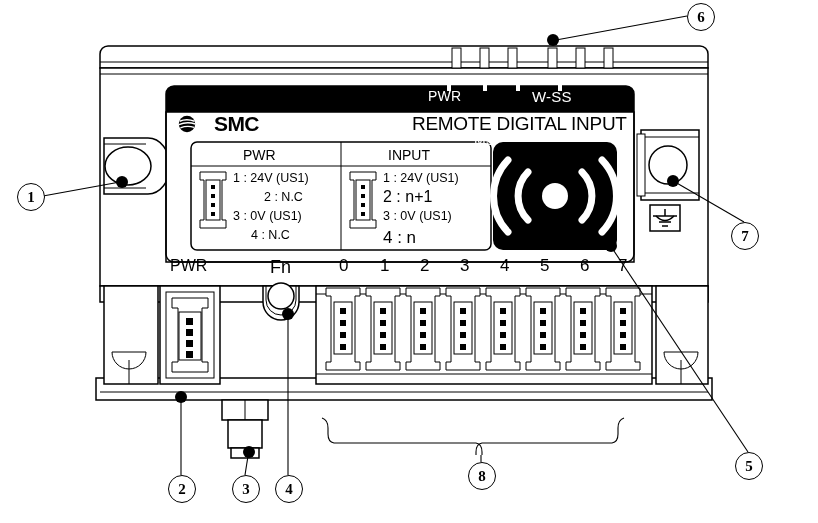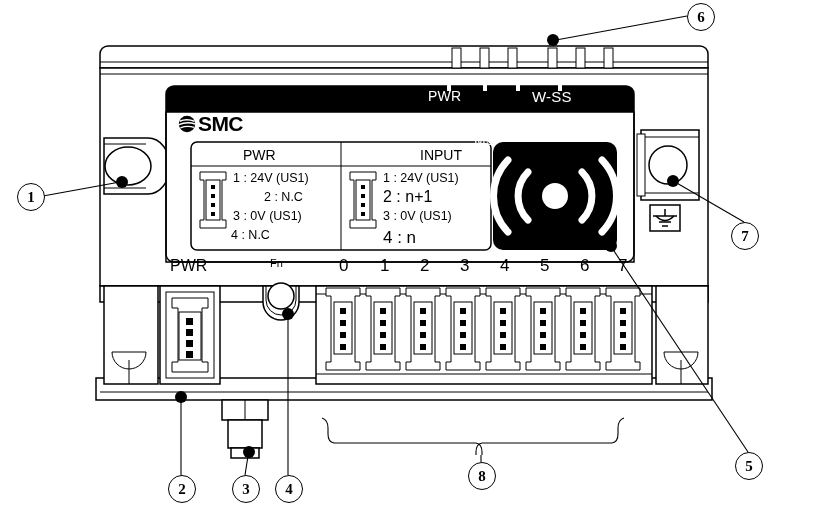--- a/index.html
+++ b/index.html
@@ -280,46 +280,47 @@
       <path class="lead" d="M624,418 q-6,2 -6,10 v6 q0,8 -6,9 h-130 q-6,1 -6,9 v3"></path>
       <line class="lead" x1="481" y1="455" x2="481" y2="462"></line>
     </g>
   </svg>
 
   <div class="lbl white" style="left:428px;top:89px;font-size:14px;letter-spacing:.2px;">PWR</div>
   <div class="lbl white" style="left:474px;top:89px;font-size:14px;letter-spacing:.2px;margin-top:44px;">MS</div>
   <div class="lbl white" style="left:532px;top:89px;font-size:15px;letter-spacing:.2px;">W-SS</div>
   <div class="lbl white" style="left:549px;top:77px;font-size:10px;letter-spacing:.2px;">W-NS</div>
 
-  <div style="position:absolute;left:178px;top:113px;display:flex;align-items:center;gap:2px;">
+  <div style="position:absolute;left:178px;top:113px;display:flex;align-items:center;gap:18px;">
     <svg width="18" height="18" viewBox="0 0 18 18">
       <circle cx="9" cy="9" r="8.2" fill="#000"></circle>
       <path d="M1.6,6.2 q7,-3 15,0" stroke="#fff" stroke-width="1.5" fill="none"></path>
       <path d="M0.9,9.6 q8,-3.4 16.4,-0.6" stroke="#fff" stroke-width="1.5" fill="none"></path>
       <path d="M2.4,12.8 q7,-2.6 13.6,-0.4" stroke="#fff" stroke-width="1.3" fill="none"></path>
     </svg>
     <span class="lbl" style="position:static;font-size:21px;font-weight:bold;letter-spacing:-.6px;">SMC</span>
   </div>
 
+  <div class="lbl" style="left:412px;top:114px;font-size:19px;letter-spacing:-.3px;">REMOTE DIGITAL INPUT</div>
 
   <div class="lbl" style="left:243px;top:148px;font-size:14px;">PWR</div>
-  <div class="lbl" style="left:388px;top:148px;font-size:14px;margin-left:32px;">INPUT</div>
+  <div class="lbl" style="left:388px;top:148px;font-size:14px;">INPUT</div>
 
   <div class="lbl" style="left:233px;top:172px;font-size:12.5px;">1 : 24V (US1)</div>
   <div class="lbl" style="left:233px;top:191px;font-size:12.5px;margin-left:31px;">2 : N.C</div>
   <div class="lbl" style="left:233px;top:210px;font-size:12.5px;">3 : 0V (US1)</div>
-  <div class="lbl" style="left:231px;top:229px;font-size:12.5px;">4 : N.C</div>
+  <div class="lbl" style="left:251px;top:229px;font-size:12.5px;">4 : N.C</div>
 
   <div class="lbl" style="left:383px;top:172px;font-size:12.5px;">1 : 24V (US1)</div>
   <div class="lbl" style="left:383px;top:189px;font-size:16px;">2 : n+1</div>
   <div class="lbl" style="left:383px;top:210px;font-size:12.5px;">3 : 0V (US1)</div>
   <div class="lbl" style="left:383px;top:229px;font-size:17px;">4 : n</div>
 
   <div class="lbl" style="left:170px;top:258px;font-size:16px;">PWR</div>
-  <div class="lbl" style="left:270px;top:258px;font-size:11px;">Fn</div>
+  <div class="lbl" style="left:270px;top:258px;font-size:18px;">Fn</div>
   <div class="lbl" style="left:339px;top:257px;font-size:17px;">0</div>
   <div class="lbl" style="left:380px;top:257px;font-size:17px;">1</div>
   <div class="lbl" style="left:420px;top:257px;font-size:17px;">2</div>
   <div class="lbl" style="left:460px;top:257px;font-size:17px;">3</div>
   <div class="lbl" style="left:500px;top:257px;font-size:17px;">4</div>
   <div class="lbl" style="left:540px;top:257px;font-size:17px;">5</div>
   <div class="lbl" style="left:580px;top:257px;font-size:17px;">6</div>
   <div class="lbl" style="left:618px;top:257px;font-size:17px;">7</div>
 
   <div class="callout-num" style="left:17px;top:183px;">1</div>

